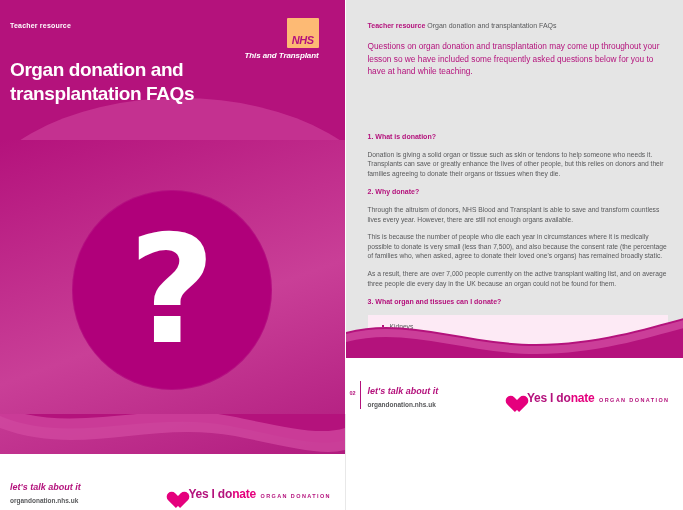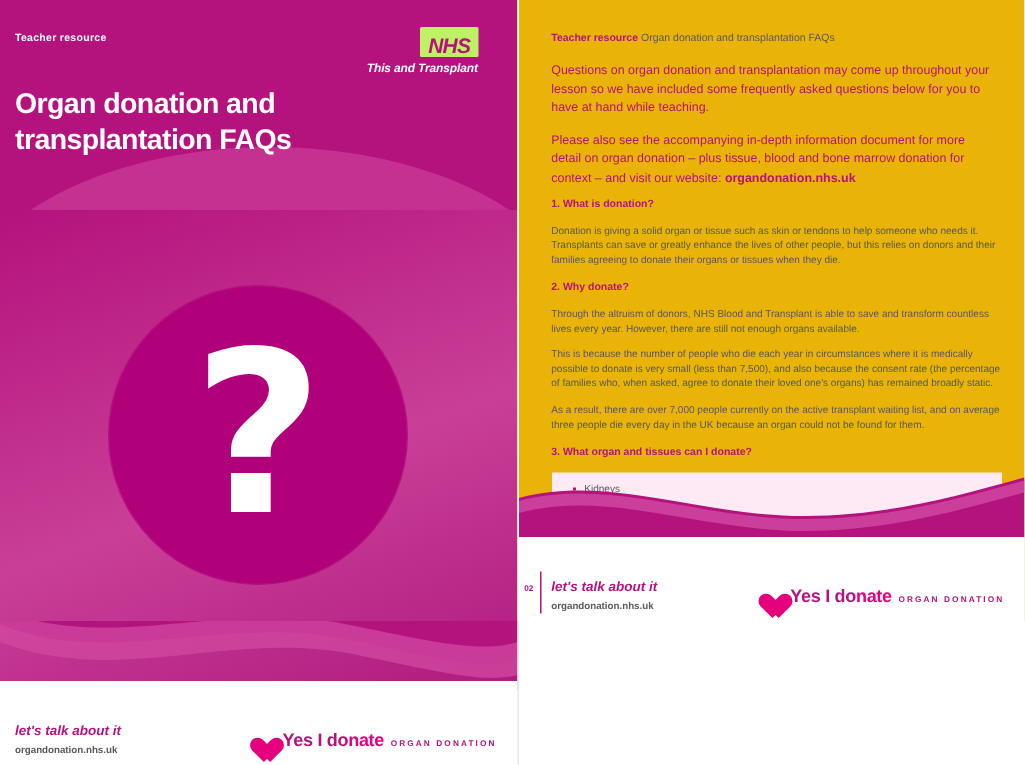--- a/index.html
+++ b/index.html
@@ -56,27 +56,27 @@
     letter-spacing: 0.2px;
   }
   .nhs-logo {
     position: absolute;
     right: 26px;
     top: 18px;
     text-align: right;
   }
   .nhs-logo .nhs-mark {
     display: block;
-    background: #bef264;
+    background: #fdba74;
     color: #b4127c;
     font-weight: bold;
     font-style: italic;
-    font-size: 14px;
+    font-size: 11px;
     letter-spacing: -0.5px;
-    padding: 6px 5px 1px 5px;
+    padding: 16px 5px 1px 5px;
     line-height: 13px;
     border-radius: 1px;
     margin-left: auto;
     width: fit-content;
   }
   .nhs-logo .nhs-sub {
     display: block;
     color: #ffffff;
     font-size: 8px;
     font-weight: bold;
@@ -207,21 +207,21 @@
     font-weight: bold;
     letter-spacing: 1.4px;
     line-height: 8px;
   }
 
   
   .page-right {
     position: relative;
     width: 338px;
     height: 414px;
-    background: #eab308;
+    background: #e5e5e5;
     overflow: hidden;
     border-left: 1px solid #ffffff;
   }
   .right-head {
     position: absolute;
     left: 22px;
     top: 22px;
     font-size: 7px;
     color: #58595b;
   }
@@ -405,21 +405,20 @@
 
   <div class="page-right">
 
     <div class="right-head">
       <span class="tr-label">Teacher resource</span>
       <span>Organ donation and transplantation FAQs</span>
     </div>
 
     <div class="intro">
       <p>Questions on organ donation and transplantation may come up throughout your lesson so we have included some frequently asked questions below for you to have at hand while teaching.</p>
-      <p><span>Please also see the accompanying in-depth information document for more detail on organ donation – plus tissue, blood and bone marrow donation for context – and visit our website: </span><a href="#">organdonation.nhs.uk</a></p>
     </div>
 
     <div class="content">
 
       <div class="section">
         <p class="q-head">1. What is donation?</p>
         <p>Donation is giving a solid organ or tissue such as skin or tendons to help someone who needs it. Transplants can save or greatly enhance the lives of other people, but this relies on donors and their families agreeing to donate their organs or tissues when they die.</p>
       </div>
 
       <div class="section">

